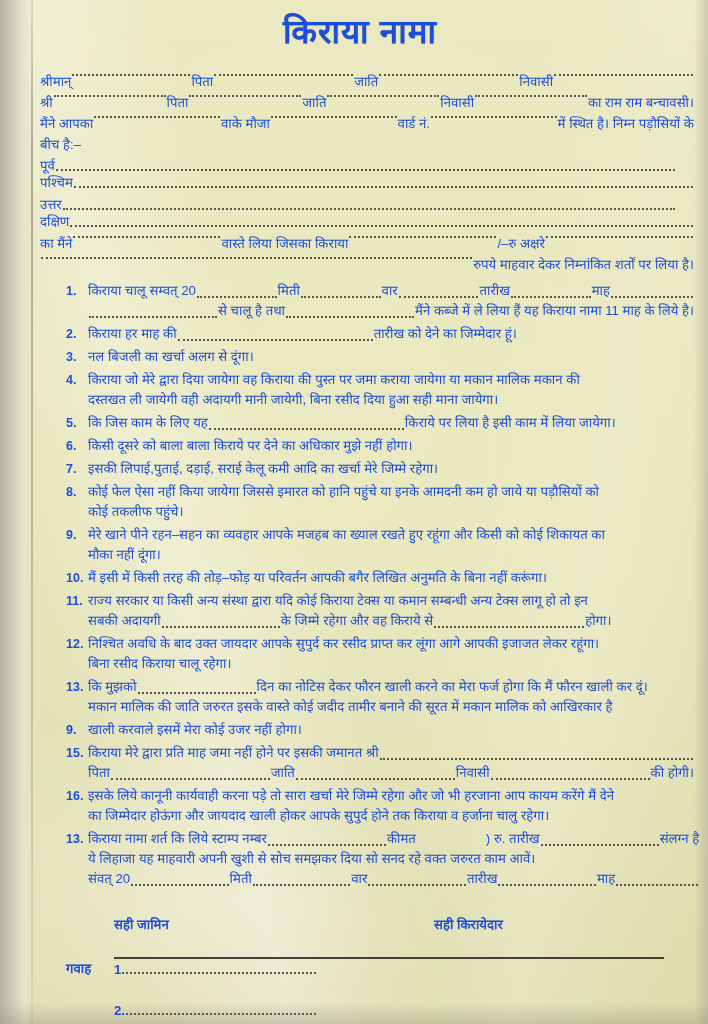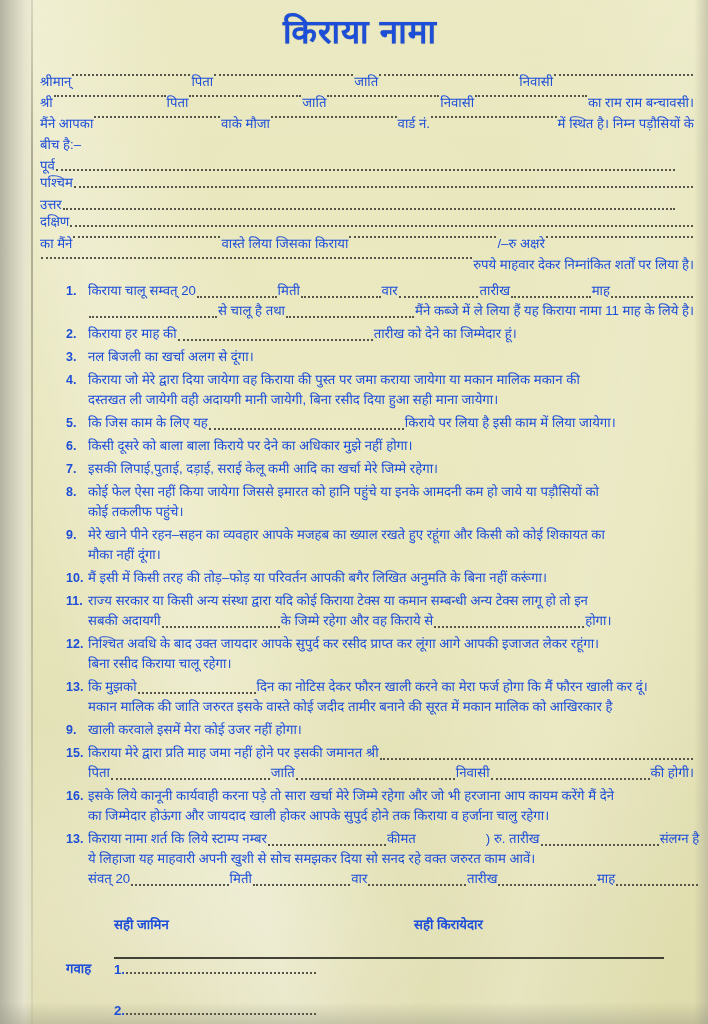--- a/index.html
+++ b/index.html
@@ -152,21 +152,21 @@
 
   
   .sign-row {
     display: flex;
     font-size: 13.2px;
     font-weight: bold;
     margin-top: 26px;
     padding-left: 74px;
   }
   .sign-left  { flex: 0 0 300px; }
-  .sign-right { flex: 0 0 auto; }
+  .sign-right { flex: 0 0 auto; margin-left: 20px; }
 
   .divider {
     height: 0;
     border-top: 2.5px solid #2a2a22;
     margin: 24px 30px 0 74px;
     opacity: 0.88;
   }
 
   .witness-block { margin-top: 0; }
   .witness-row {

